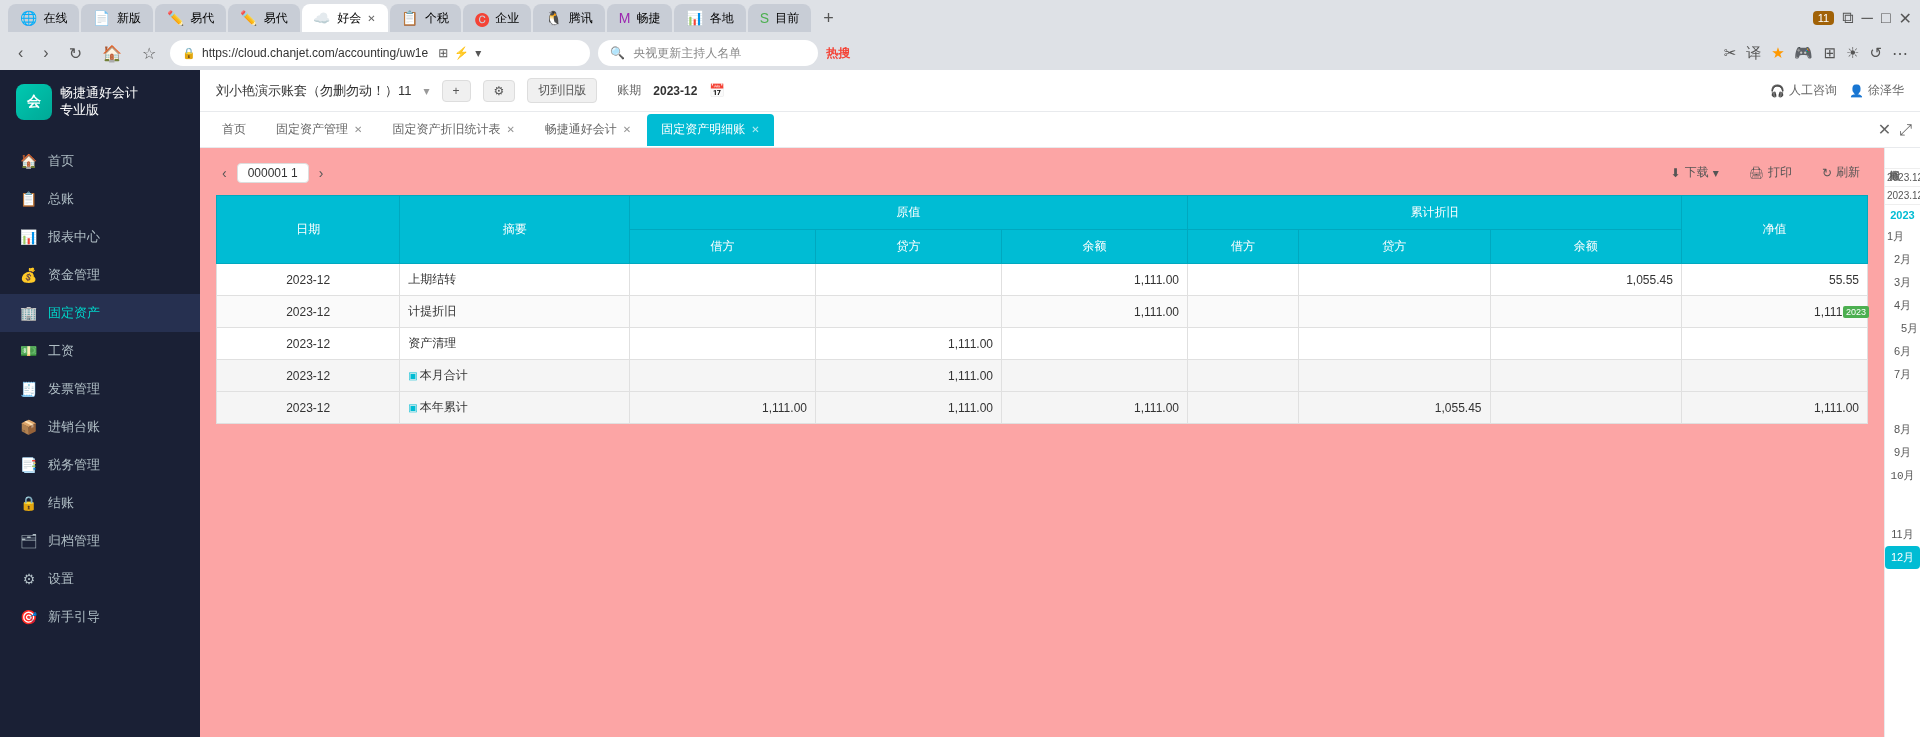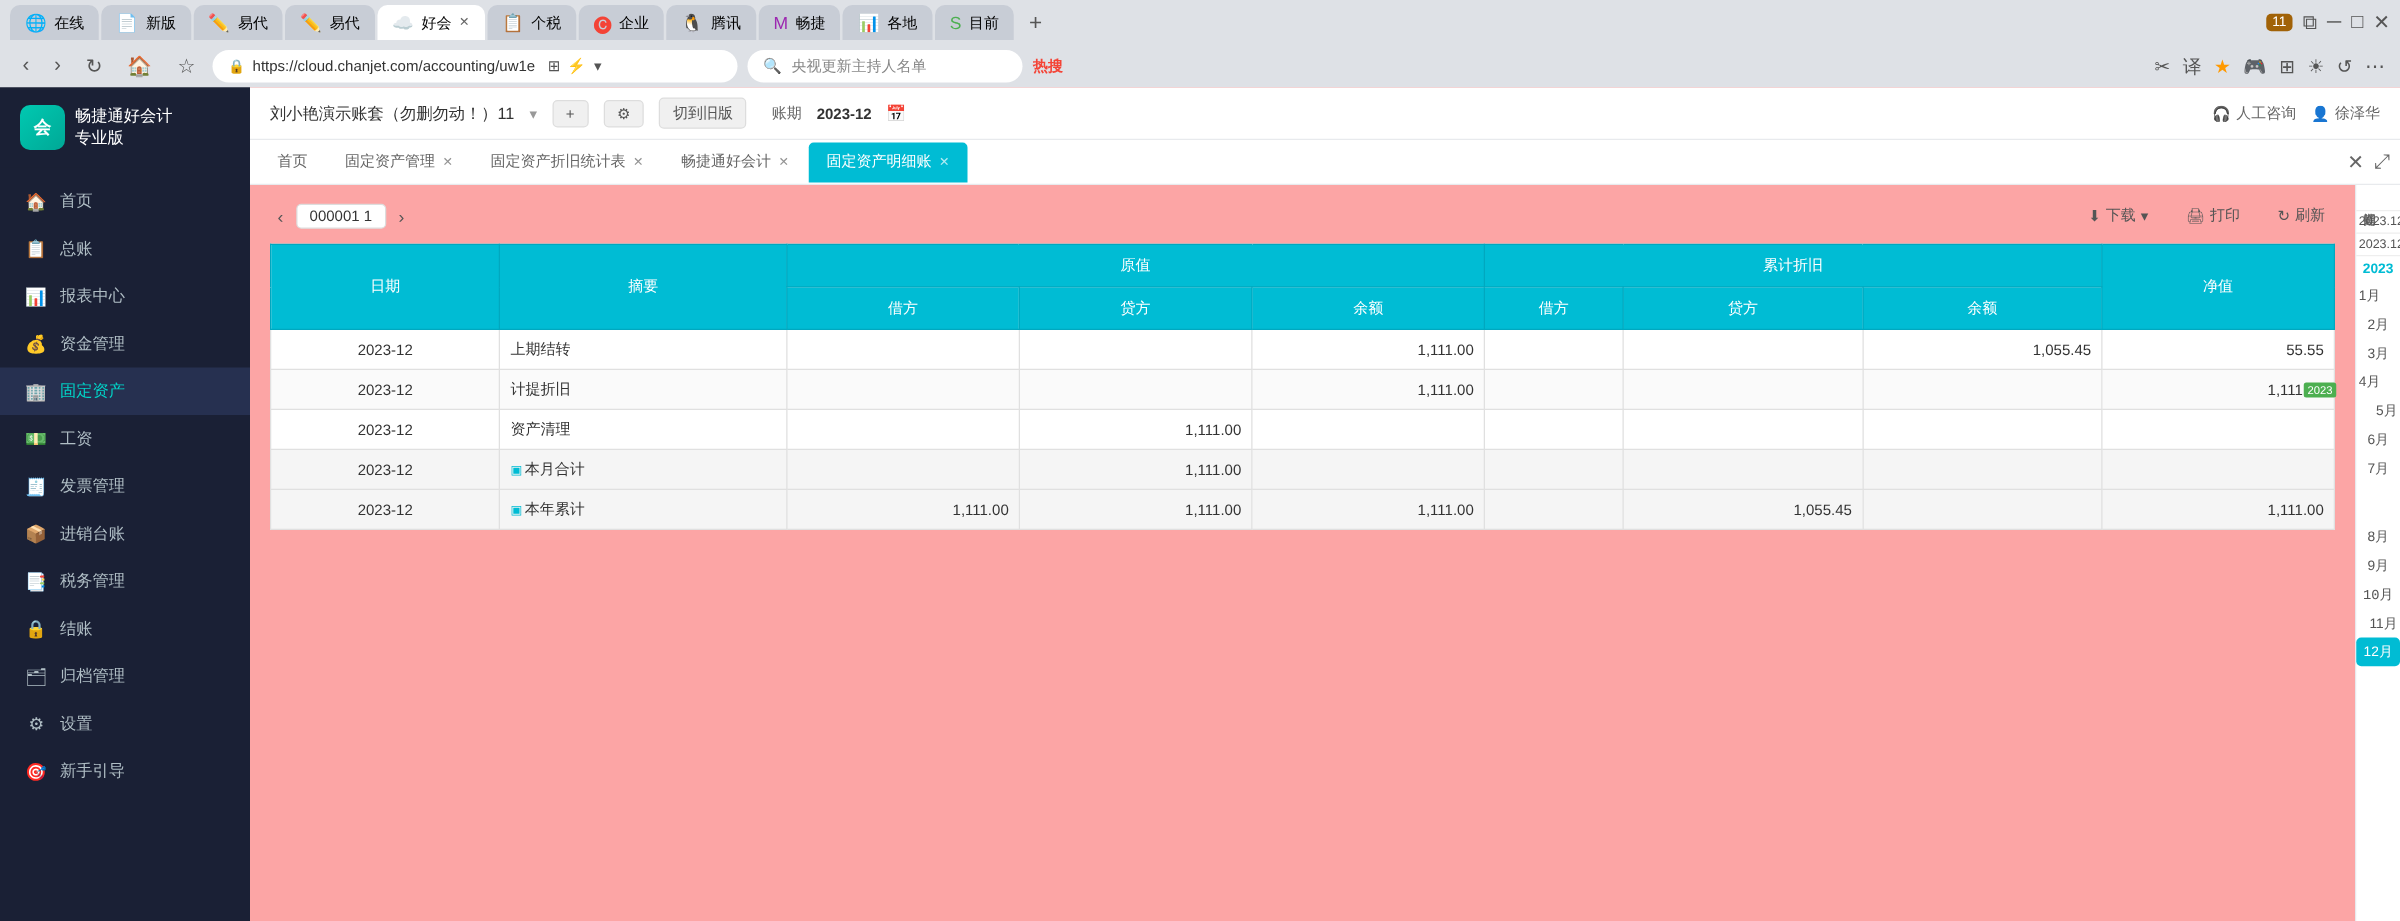--- a/index.html
+++ b/index.html
@@ -401,25 +401,25 @@
       </div>
 
       <div class="right-panel">
         <div style="writing-mode:vertical-lr;font-size:10px;color:#666;padding:6px 2px;border-bottom:1px solid #eee;text-align:center;width:100%;">期间选择</div>
         <div style="font-size:10px;color:#555;padding:3px 2px;text-align:center;width:100%;border-bottom:1px solid #eee;">2023.12</div>
         <div style="font-size:10px;color:#555;padding:3px 2px;text-align:center;width:100%;border-bottom:1px solid #eee;">2023.12</div>
         <div style="font-size:11px;color:#00bcd4;padding:4px 2px;text-align:center;width:100%;font-weight:bold;">2023</div>
         <div style="font-size:11px;color:#555;padding:4px 2px;text-align:left;width:100%;cursor:pointer;">1月</div>
         <div style="font-size:11px;color:#555;padding:4px 2px;text-align:center;width:100%;cursor:pointer;">2月</div>
         <div style="font-size:11px;color:#555;padding:4px 2px;text-align:center;width:100%;cursor:pointer;">3月</div>
-        <div style="font-size:11px;color:#555;padding:4px 2px;width:100%;cursor:pointer;">4月</div>
+        <div style="font-size:11px;color:#555;padding:4px 2px;text-align:center;width:100%;cursor:pointer;">4月</div>
         <div style="font-size:11px;color:#555;padding:4px 2px;text-align:right;width:100%;cursor:pointer;">5月</div>
         <div style="font-size:11px;color:#555;padding:4px 2px;text-align:center;width:100%;cursor:pointer;">6月</div>
         <div style="font-size:11px;color:#555;padding:4px 2px;text-align:center;width:100%;cursor:pointer;">7月</div>
         <div style="font-size:11px;color:#555;padding:4px 2px;text-align:center;width:100%;cursor:pointer;margin-top:32px;">8月</div>
         <div style="font-size:11px;color:#555;padding:4px 2px;text-align:center;width:100%;cursor:pointer;">9月</div>
         <div style="font-size:11px;color:#555;padding:4px 2px;text-align:center;width:100%;cursor:pointer;font-family:Liberation Mono, monospace;">10月</div>
-        <div style="font-size:11px;color:#555;padding:4px 2px;text-align:right;width:100%;cursor:pointer;">11月</div>
+        <div style="font-size:11px;color:#555;padding:4px 2px;text-align:center;width:100%;cursor:pointer;margin-top:36px;">11月</div>
         <div style="font-size:11px;color:#fff;padding:4px 2px;text-align:center;width:100%;cursor:pointer;background:#00bcd4;border-radius:4px;">12月</div>
       </div>
     </div>
   </div>
 </div>
 
 </body></html>

